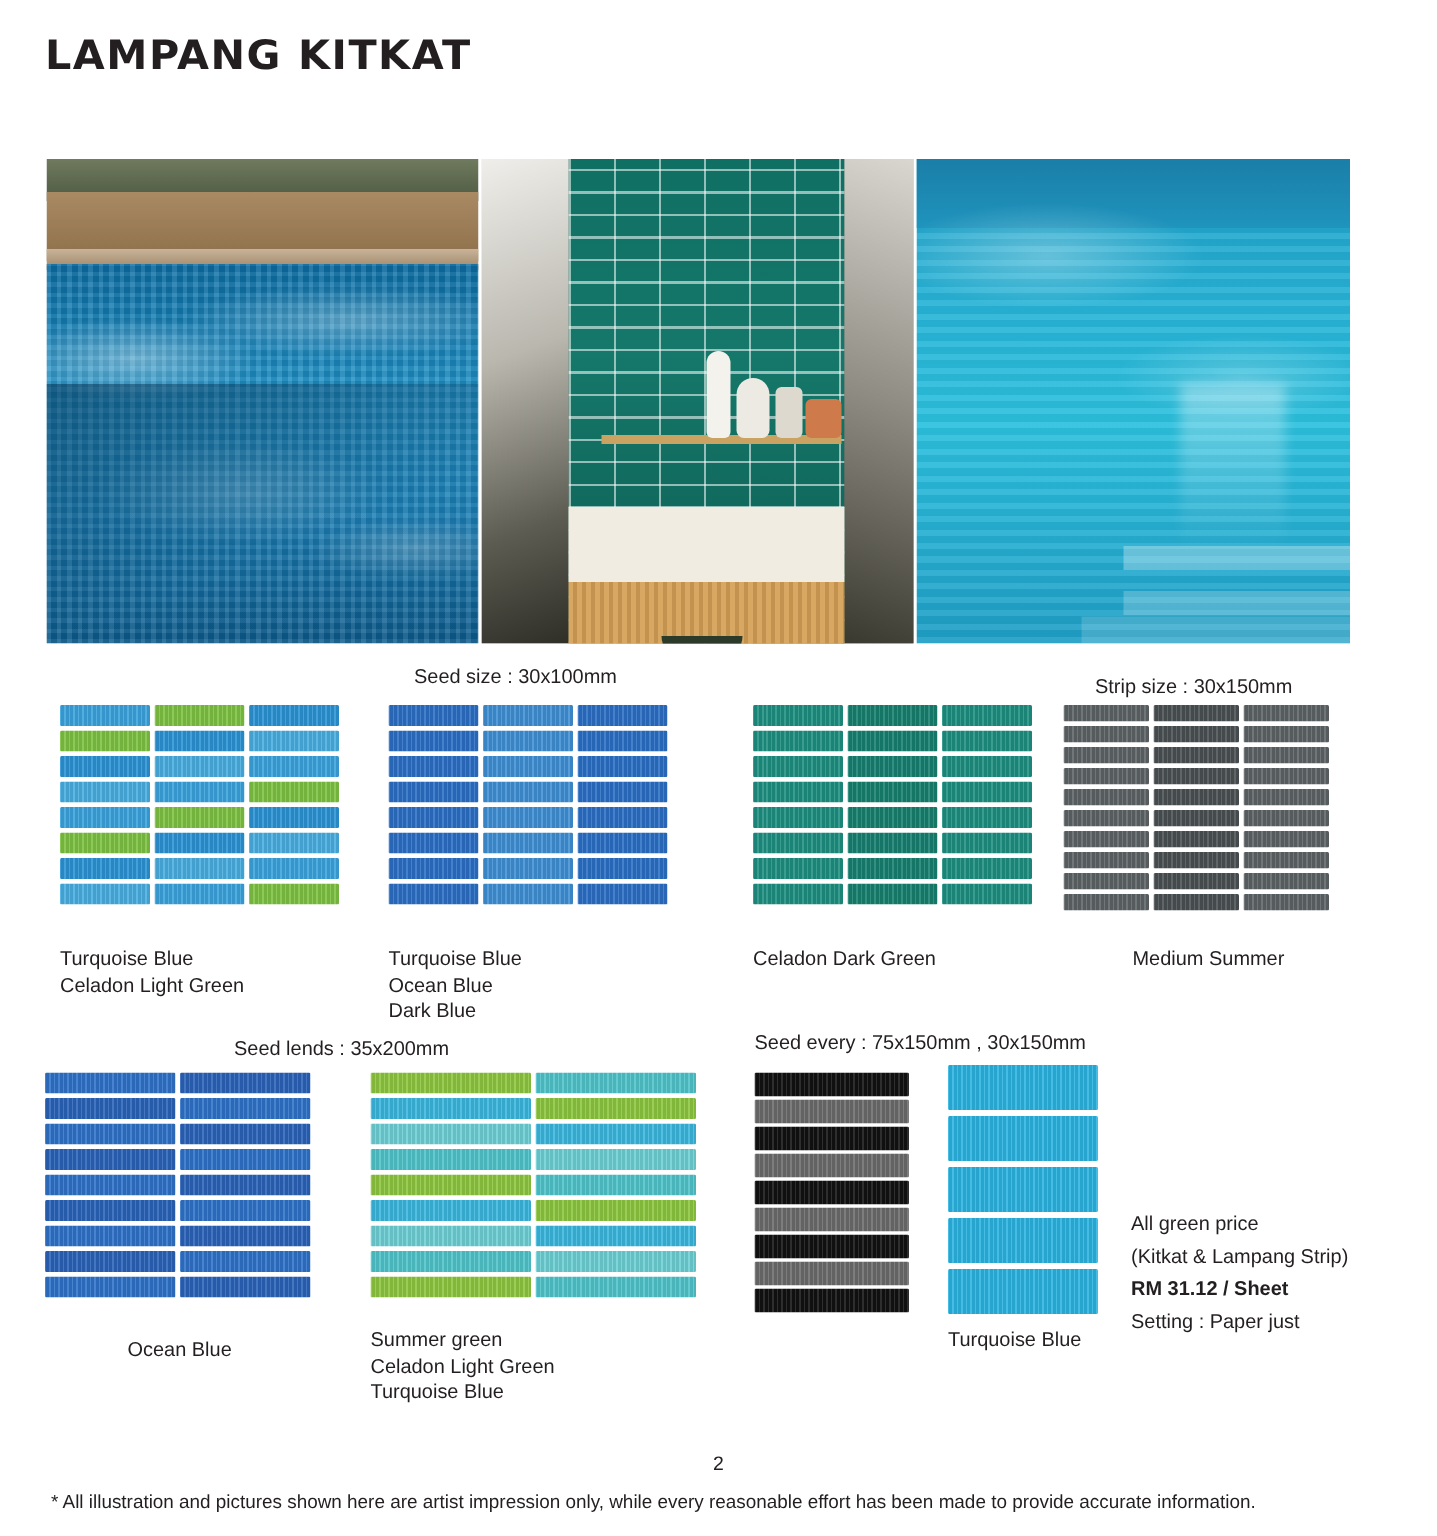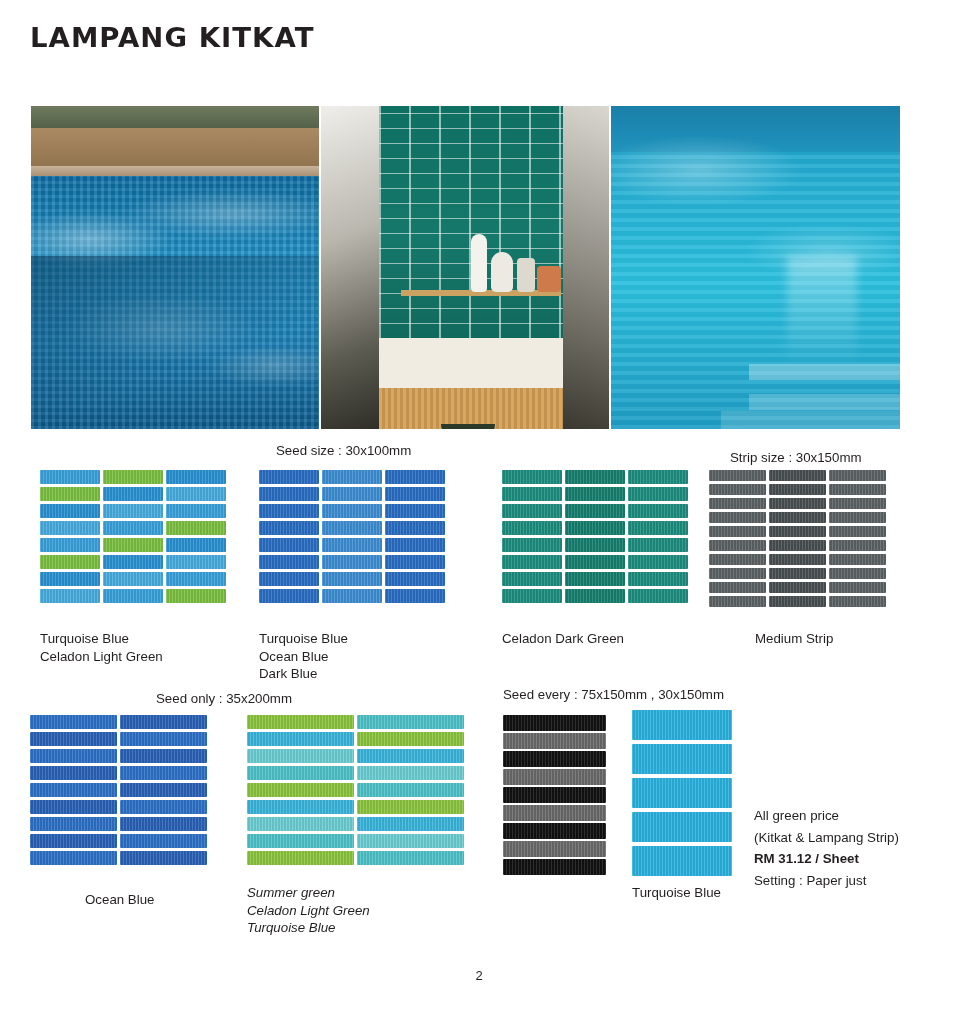--- a/index.html
+++ b/index.html
@@ -154,21 +154,21 @@
       <div class="refl"></div>
       <div class="step1"></div>
         <div class="step2"></div>
         <div class="step3"></div>
       <div class="gl"></div>
     </div>
   </div>
 
   <div class="seedlabel" style="left:276px;top:443px;">Seed size : 30x100mm</div>
   <div class="seedlabel" style="left:730px;top:450px;">Strip size : 30x150mm</div>
-  <div class="seedlabel" style="left:156px;top:691px;">Seed only : 35x200mm</div>
+  <div class="seedlabel" style="left:156px;top:691px;">Seed lends : 35x200mm</div>
   <div class="seedlabel" style="left:503px;top:687px;">Seed every : 75x150mm , 30x150mm</div>
 
   <div id="swatch-layer">
       <div class="swatch" style="left: 40px; top: 470px; grid-template-columns: repeat(3, 60px); grid-auto-rows: 14px; gap: 3px;">
         <div class="brick" style="background: repeating-linear-gradient(90deg, rgba(255, 255, 255, 0.12) 0px, rgba(255, 255, 255, 0.12) 1px, rgba(0, 0, 0, 0.08) 1px, rgba(0, 0, 0, 0.08) 3px) rgb(59, 163, 220);"></div>
         <div class="brick" style="background: repeating-linear-gradient(90deg, rgba(255, 255, 255, 0.12) 0px, rgba(255, 255, 255, 0.12) 1px, rgba(0, 0, 0, 0.08) 1px, rgba(0, 0, 0, 0.08) 3px) rgb(125, 194, 66);"></div>
         <div class="brick" style="background: repeating-linear-gradient(90deg, rgba(255, 255, 255, 0.12) 0px, rgba(255, 255, 255, 0.12) 1px, rgba(0, 0, 0, 0.08) 1px, rgba(0, 0, 0, 0.08) 3px) rgb(43, 147, 212);"></div>
         <div class="brick" style="background: repeating-linear-gradient(90deg, rgba(255, 255, 255, 0.12) 0px, rgba(255, 255, 255, 0.12) 1px, rgba(0, 0, 0, 0.08) 1px, rgba(0, 0, 0, 0.08) 3px) rgb(125, 194, 66);"></div>
         <div class="brick" style="background: repeating-linear-gradient(90deg, rgba(255, 255, 255, 0.12) 0px, rgba(255, 255, 255, 0.12) 1px, rgba(0, 0, 0, 0.08) 1px, rgba(0, 0, 0, 0.08) 3px) rgb(43, 147, 212);"></div>
         <div class="brick" style="background: repeating-linear-gradient(90deg, rgba(255, 255, 255, 0.12) 0px, rgba(255, 255, 255, 0.12) 1px, rgba(0, 0, 0, 0.08) 1px, rgba(0, 0, 0, 0.08) 3px) rgb(73, 173, 224);"></div>
@@ -341,35 +341,36 @@
   </div>
   <div class="caption" style="left:259px;top:630px;">
     <div>Turquoise Blue</div>
       <div>Ocean Blue</div>
       <div>Dark Blue</div>
   </div>
   <div class="caption" style="left:502px;top:630px;">
     <div>Celadon Dark Green</div>
   </div>
   <div class="caption" style="left:755px;top:630px;">
-    <div>Medium Strip</div>
+    <div>Medium Summer</div>
   </div>
   <div class="caption" style="left:85px;top:891px;">
     <div>Ocean Blue</div>
   </div>
-  <div class="caption" style="left:247px;top:884px;font-style:italic;">
+  <div class="caption" style="left:247px;top:884px;">
     <div>Summer green</div>
       <div>Celadon Light Green</div>
       <div>Turquoise Blue</div>
   </div>
   <div class="caption" style="left:632px;top:884px;">
     <div>Turquoise Blue</div>
   </div>
 
   <div class="price">
     <div>All green price</div>
     <div>(Kitkat &amp; Lampang Strip)</div>
     <div><b>RM 31.12 / Sheet</b></div>
     <div>Setting : Paper just</div>
   </div>
 
   <div class="pagenum">2</div>
+  <div class="footnote">* All illustration and pictures shown here are artist impression only, while every reasonable effort has been made to provide accurate information.</div>
 </div>
 
 </body></html>

